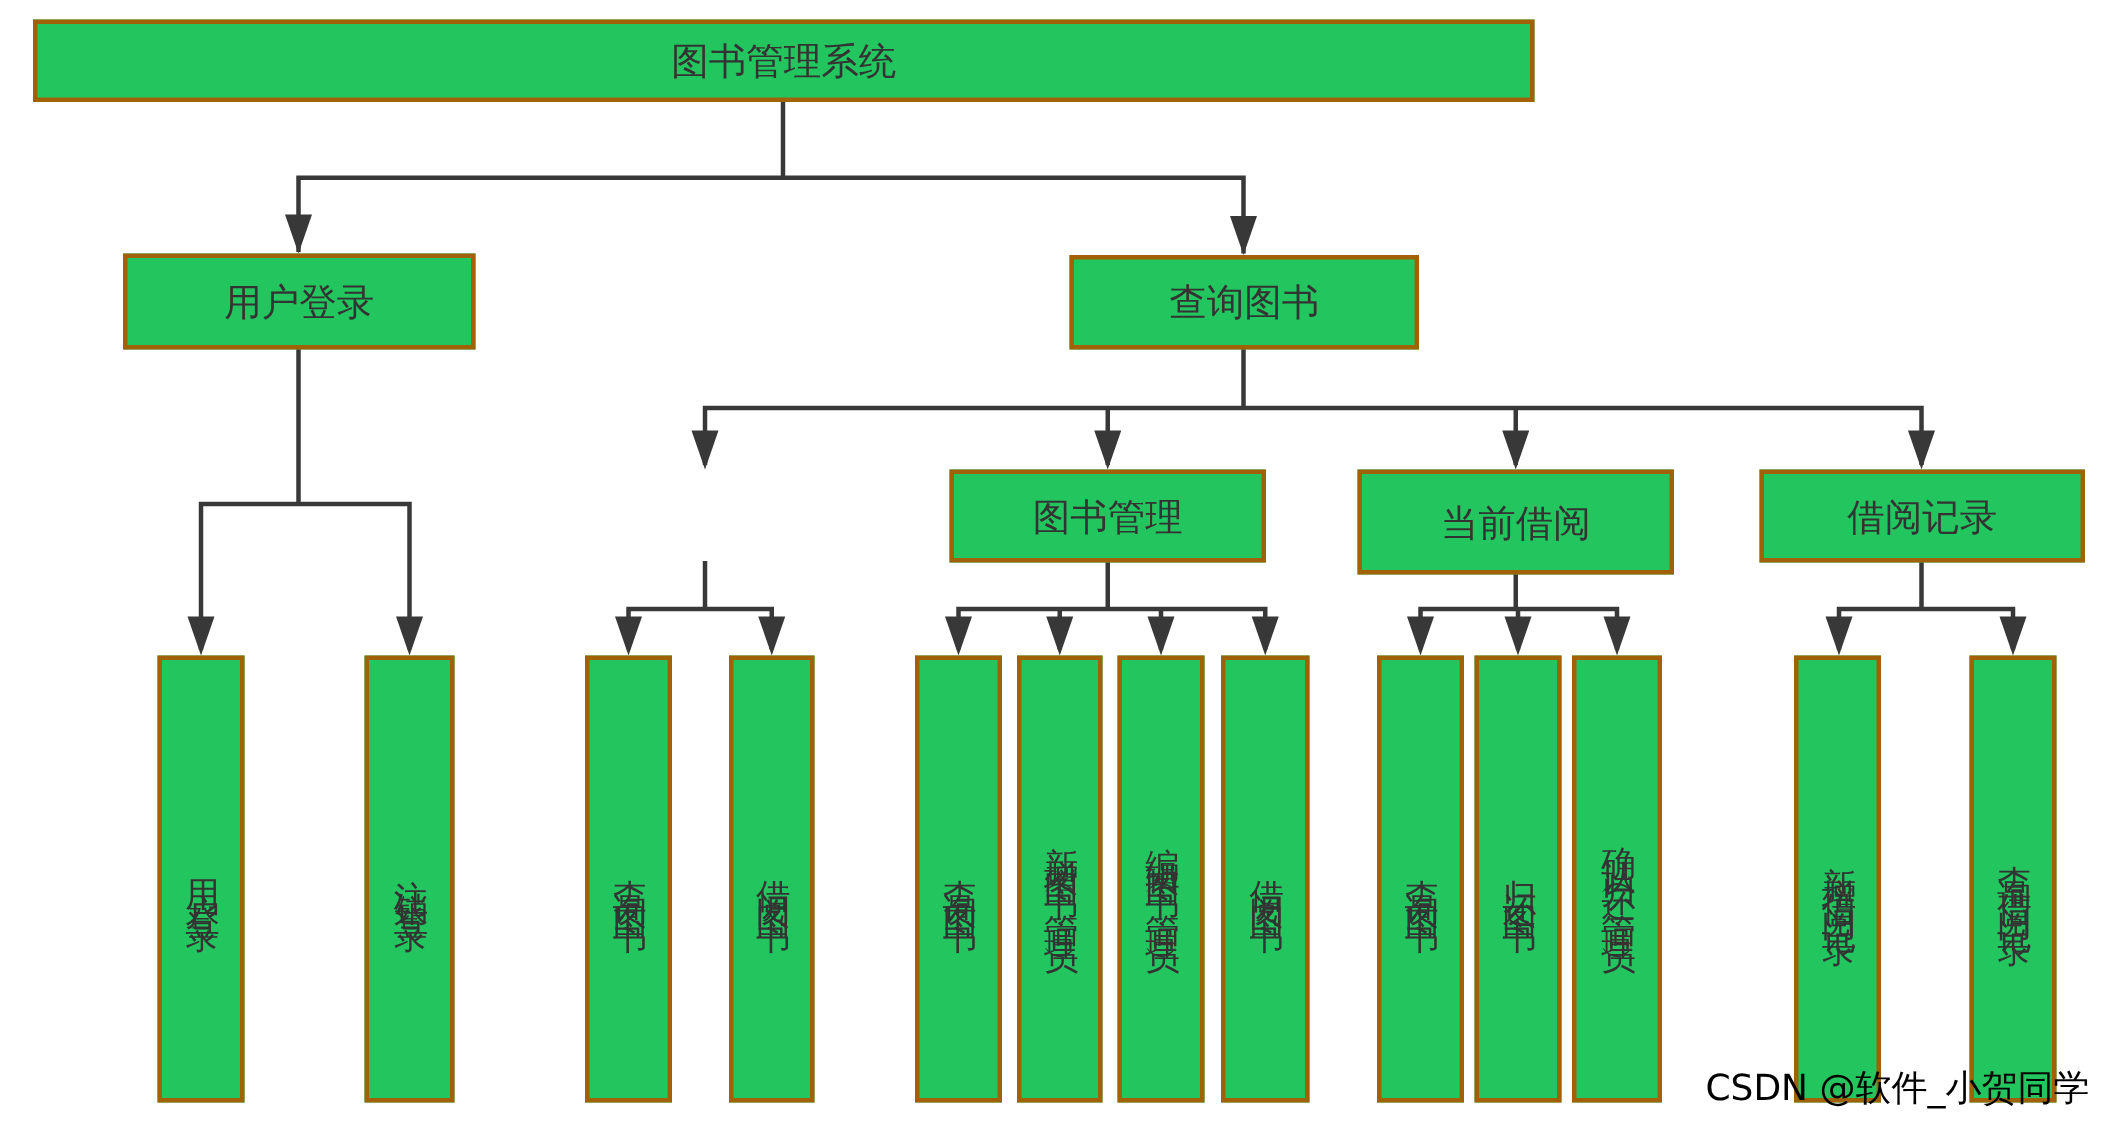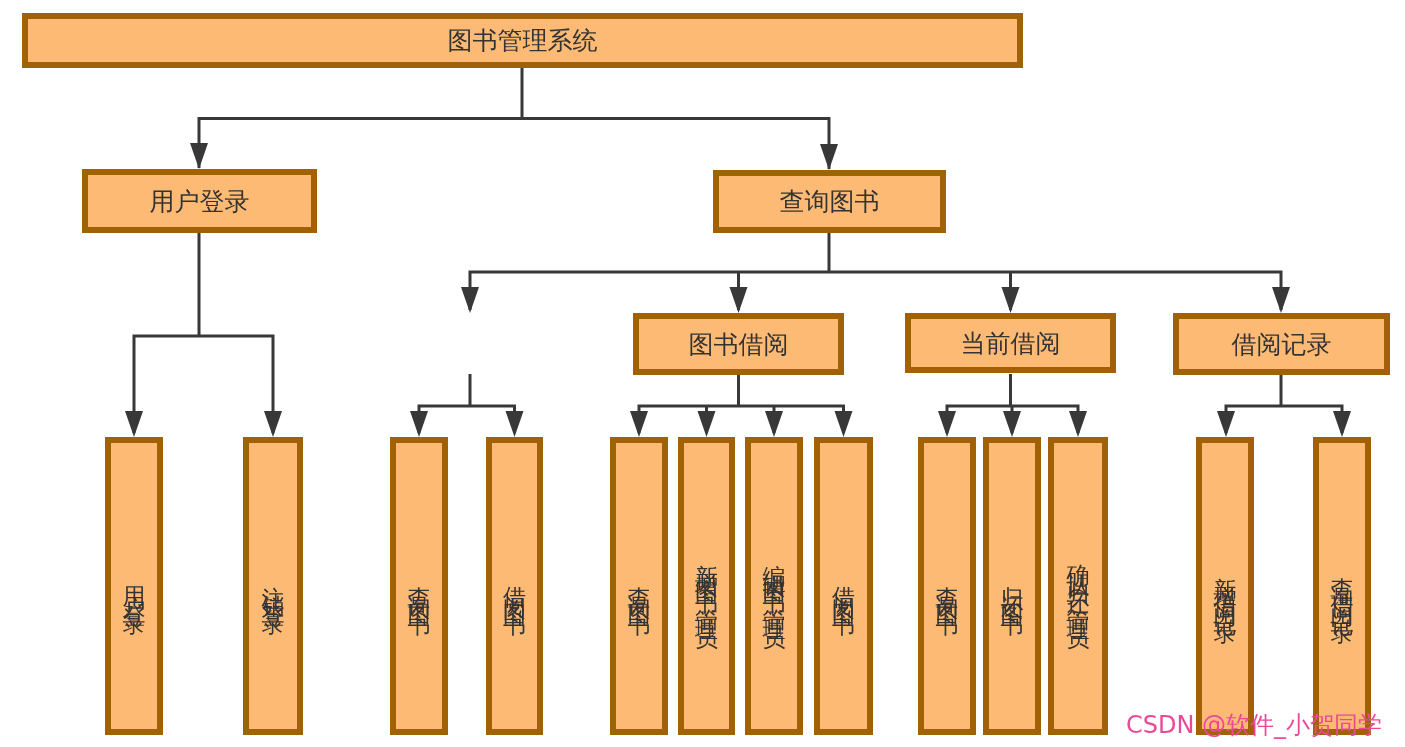--- a/index.html
+++ b/index.html
@@ -3,32 +3,32 @@
 <meta charset="utf-8">
 <style>
   html,body{margin:0;padding:0;background:#fff;}
   .canvas{
     position:relative;width:1405px;height:747px;background:#ffffff;overflow:hidden;
     font-family:"DejaVu Sans","Liberation Sans",sans-serif;
   }
   svg.wires{position:absolute;left:0;top:0;z-index:0;}
   .node{
     position:absolute;box-sizing:border-box;z-index:1;
-    border:6px solid #a16207;background:#fdba74;color:#333333;
+    border:3px solid #a16207;background:#22c55e;color:#333333;
     display:flex;align-items:center;justify-content:center;
   }
   .hnode{font-size:25px;white-space:nowrap;}
   .vnode{top:437px;height:298px;}
   .vtext{
     writing-mode:vertical-rl;text-orientation:mixed;
     font-size:23px;line-height:1;letter-spacing:9px;color:#333333;
   }
   .watermark{
-    position:absolute;right:23px;bottom:6px;z-index:5;
-    font-size:24px;color:#ec4899;white-space:nowrap;
+    position:absolute;right:12px;bottom:6px;z-index:5;
+    font-size:24px;color:#000000;white-space:nowrap;
   }
 </style>
 </head>
 <body>
 
 <div class="canvas">
 
   <svg class="wires" width="1405" height="747" viewBox="0 0 1405 747">
     <defs>
       <path id="arrow" d="M0 0 L-9 -26 L9 -26 Z" fill="#383838"></path>
@@ -71,22 +71,22 @@
       <use href="#arrow" transform="translate(1226,437)"></use>
       <use href="#arrow" transform="translate(1342,437)"></use>
     </g>
   </svg>
 
   <div class="node hnode" style="left:22px;top:13px;width:1001px;height:55px;">图书管理系统</div>
 
   <div class="node hnode" style="left:82px;top:169px;width:235px;height:64px;">用户登录</div>
   <div class="node hnode" style="left:713px;top:170px;width:233px;height:63px;">查询图书</div>
 
-  <div class="node hnode" style="left:633px;top:313px;width:211px;height:62px;">图书借阅</div>
-  <div class="node hnode" style="left:905px;top:313px;width:211px;height:60px;">当前借阅</div>
+  <div class="node hnode" style="left:633px;top:313px;width:211px;height:62px;">图书管理</div>
+  <div class="node hnode" style="left:905px;top:313px;width:211px;height:70px;">当前借阅</div>
   <div class="node hnode" style="left:1173px;top:313px;width:217px;height:62px;">借阅记录</div>
 
   <div class="node vnode" style="left:105px;width:58px;">
     <span class="vtext">用户登录</span>
   </div>
   <div class="node vnode" style="left:243px;width:60px;">
     <span class="vtext">注销登录</span>
   </div>
 
   <div class="node vnode" style="left:390px;width:58px;">

